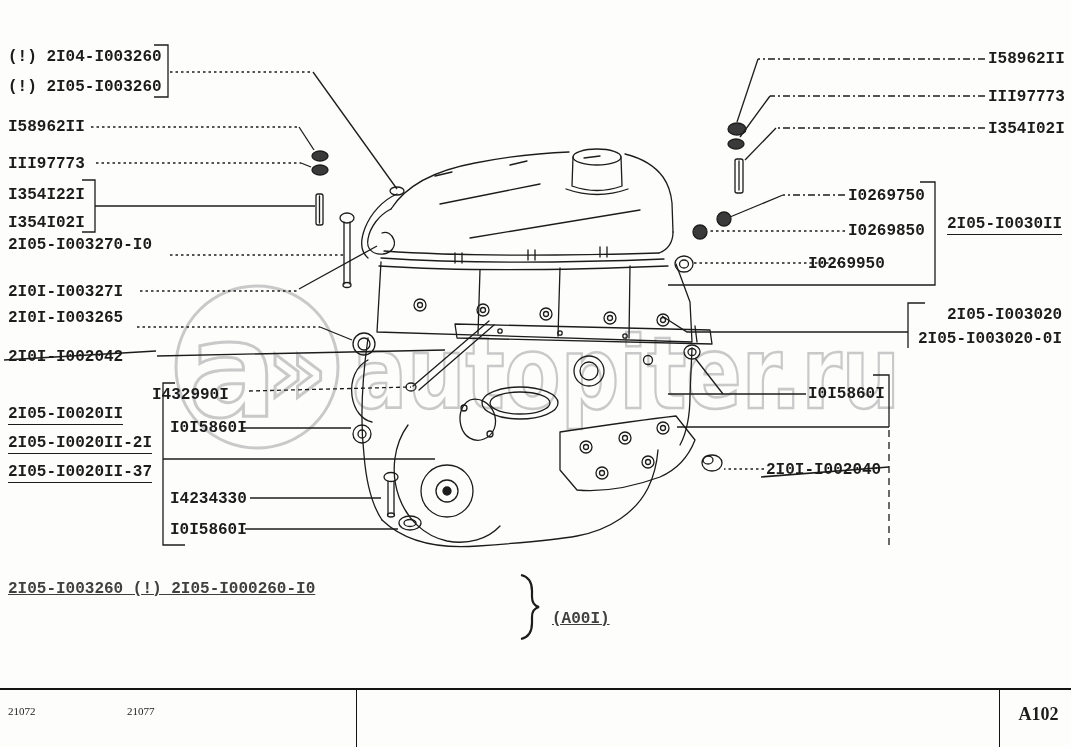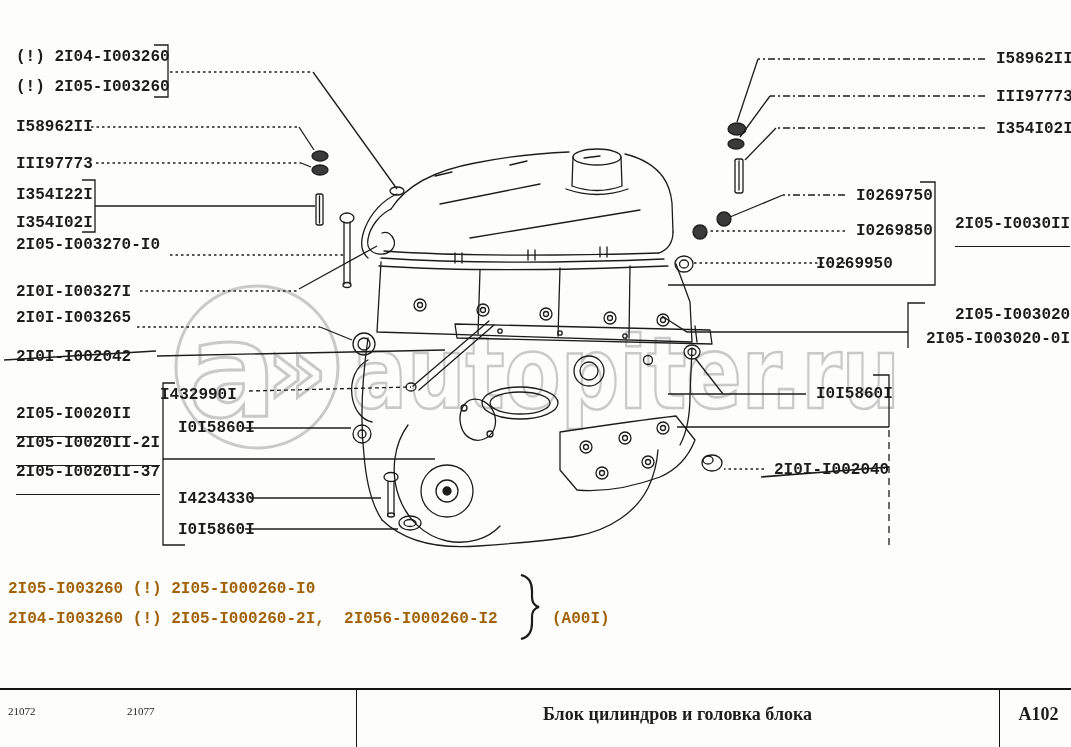--- a/index.html
+++ b/index.html
@@ -1,33 +1,33 @@
 <!DOCTYPE html>
 <html><head>
 <meta charset="utf-8">
 <style>
   html,body{margin:0;padding:0;background:#e8e8e8;}
   #page{position:relative;width:1071px;height:747px;background:#fdfdfc;overflow:hidden;
         font-family:"Liberation Mono",monospace;color:#1c1c1c;}
   svg{position:absolute;left:0;top:0;}
   .lbl{position:absolute;font-family:"Liberation Mono",monospace;font-weight:700;
        font-size:16px;line-height:18px;white-space:pre;letter-spacing:0px;color:#1c1c1c;}
-  .ul{border-bottom:1.6px solid #1c1c1c;padding-bottom:13px;}
+  .ul{border-bottom:1.6px solid #1c1c1c;padding-bottom:1px;}
   .note{position:absolute;font-family:"Liberation Mono",monospace;font-weight:700;
-        font-size:16px;line-height:18px;white-space:pre;color:#a16207;}
+        font-size:16px;line-height:18px;white-space:pre;color:#404040;text-decoration:underline;}
   #footer{position:absolute;left:0;top:688px;width:1071px;height:59px;
           border-top:2.5px solid #141414;font-family:"Liberation Serif",serif;}
   .fdiv{position:absolute;top:0;width:0;height:100%;border-left:1.5px solid #141414;}
   .fnum{position:absolute;top:15px;font-size:11px;}
   .ftitle{position:absolute;top:14px;width:643px;left:356px;text-align:center;
           font-weight:700;font-size:18px;}
   .fcode{position:absolute;top:14px;left:999px;width:79px;text-align:center;
          font-weight:700;font-size:18px;}
   #strikes{z-index:30;pointer-events:none;}
-  .lbl{z-index:20;margin-left:8px;}
+  .lbl{z-index:20;}
 </style>
 </head>
 <body>
 
 <div id="page">
 
   <svg width="1071" height="688" viewBox="0 0 1071 688">
 
     <g fill="none" stroke="#c9c9c9">
       <circle cx="257" cy="367" r="81" stroke-width="3"></circle>
@@ -253,25 +253,23 @@
   <div class="lbl" style="left:848px;top:187px">I0269750</div>
   <div class="lbl" style="left:848px;top:222px">I0269850</div>
   <div class="lbl" style="left:808px;top:255px">I0269950</div>
   <div class="lbl ul" style="left:947px;top:215px">2I05-I0030II</div>
   <div class="lbl" style="left:947px;top:306px">2I05-I003020</div>
   <div class="lbl" style="left:918px;top:330px">2I05-I003020-0I</div>
   <div class="lbl" style="left:808px;top:385px">I0I5860I</div>
   <div class="lbl" style="left:766px;top:461px">2I0I-I002040</div>
 
   <div class="note" style="left:8px;top:580px">2I05-I003260 (!) 2I05-I000260-I0</div>
-  <div class="note" style="left:8px;top:610px">2I04-I003260 (!) 2I05-I000260-2I,  2I056-I000260-I2</div>
   <div class="note" style="left:552px;top:610px">(A00I)</div>
 
   <div id="footer">
     <div class="fdiv" style="left:356px"></div>
     <div class="fdiv" style="left:999px"></div>
     <span class="fnum" style="left:8px">21072</span>
     <span class="fnum" style="left:127px">21077</span>
-    <div class="ftitle">Блок цилиндров и головка блока</div>
     <div class="fcode">A102</div>
   </div>
 
 </div>
 
 </body></html>

